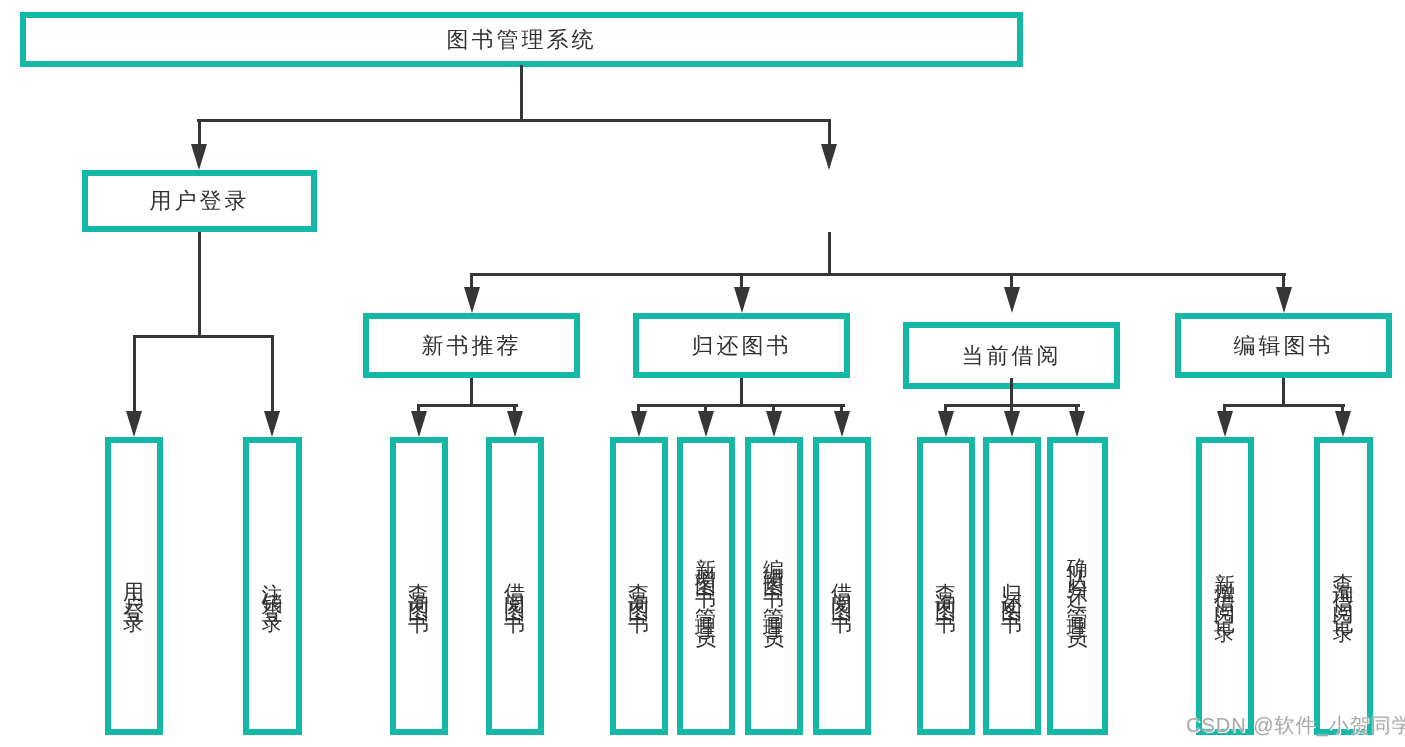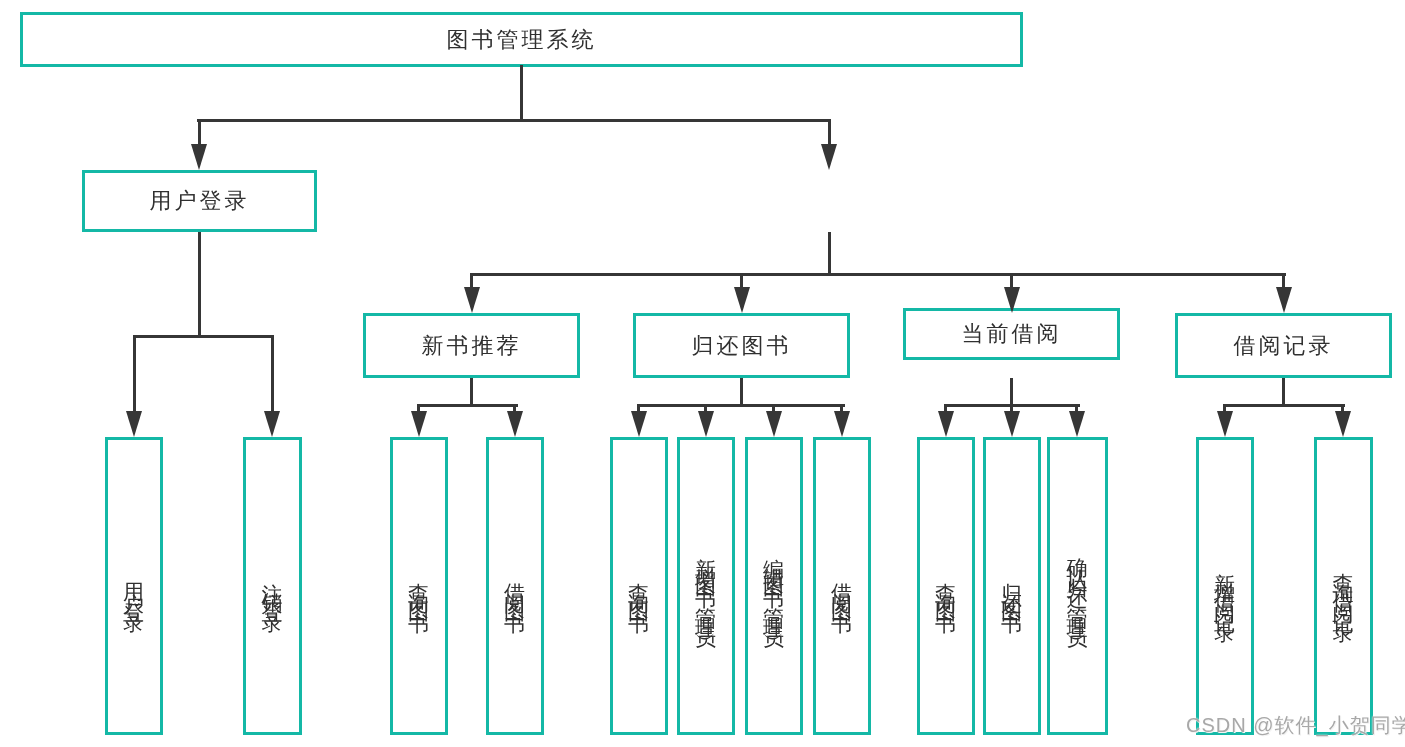--- a/index.html
+++ b/index.html
@@ -1,21 +1,21 @@
 <!DOCTYPE html>
 <html><head>
 <meta charset="utf-8">
 <style>
   html,body{margin:0;padding:0;background:#ffffff;}
   .canvas{
     position:relative;width:1405px;height:747px;background:#ffffff;overflow:hidden;
     font-family:"Liberation Sans",sans-serif;color:#303030;
   }
   .b{
-    position:absolute;box-sizing:border-box;border:3px solid #14b8a6;background:#ffffff;
+    position:absolute;box-sizing:border-box;border:6px solid #14b8a6;background:#ffffff;
     display:flex;align-items:center;justify-content:center;
   }
   .b.h{font-size:22px;letter-spacing:3px;white-space:nowrap;}
   .vt{
     writing-mode:vertical-rl;text-orientation:mixed;
     font-size:21px;line-height:1;letter-spacing:10px;white-space:nowrap;
   }
   .ln{position:absolute;display:block;background:#363636;}
   .ar{
     position:absolute;display:block;width:0;height:0;
@@ -32,22 +32,22 @@
 <body>
 
 <div class="canvas">
 
   <div class="b h" style="left:20px;top:12px;width:1003px;height:55px">图书管理系统</div>
 
   <div class="b h" style="left:82px;top:170px;width:235px;height:62px">用户登录</div>
 
   <div class="b h" style="left:363px;top:313px;width:217px;height:65px">新书推荐</div>
   <div class="b h" style="left:633px;top:313px;width:217px;height:65px">归还图书</div>
-  <div class="b h" style="left:903px;top:308px;width:217px;height:52px">当前借阅</div>
-  <div class="b h" style="left:1175px;top:313px;width:217px;height:65px">借阅记录</div>
+  <div class="b h" style="left:903px;top:322px;width:217px;height:67px">当前借阅</div>
+  <div class="b h" style="left:1175px;top:313px;width:217px;height:65px">编辑图书</div>
 
   <div class="b v" style="left:105px;top:437px;width:58px;height:298px">
     <span class="vt">用户登录</span>
     </div>
   <div class="b v" style="left:243px;top:437px;width:59px;height:298px">
     <span class="vt">注销登录</span>
     </div>
 
   <div class="b v" style="left:390px;top:437px;width:58px;height:298px">
     <span class="vt">查询图书</span>

